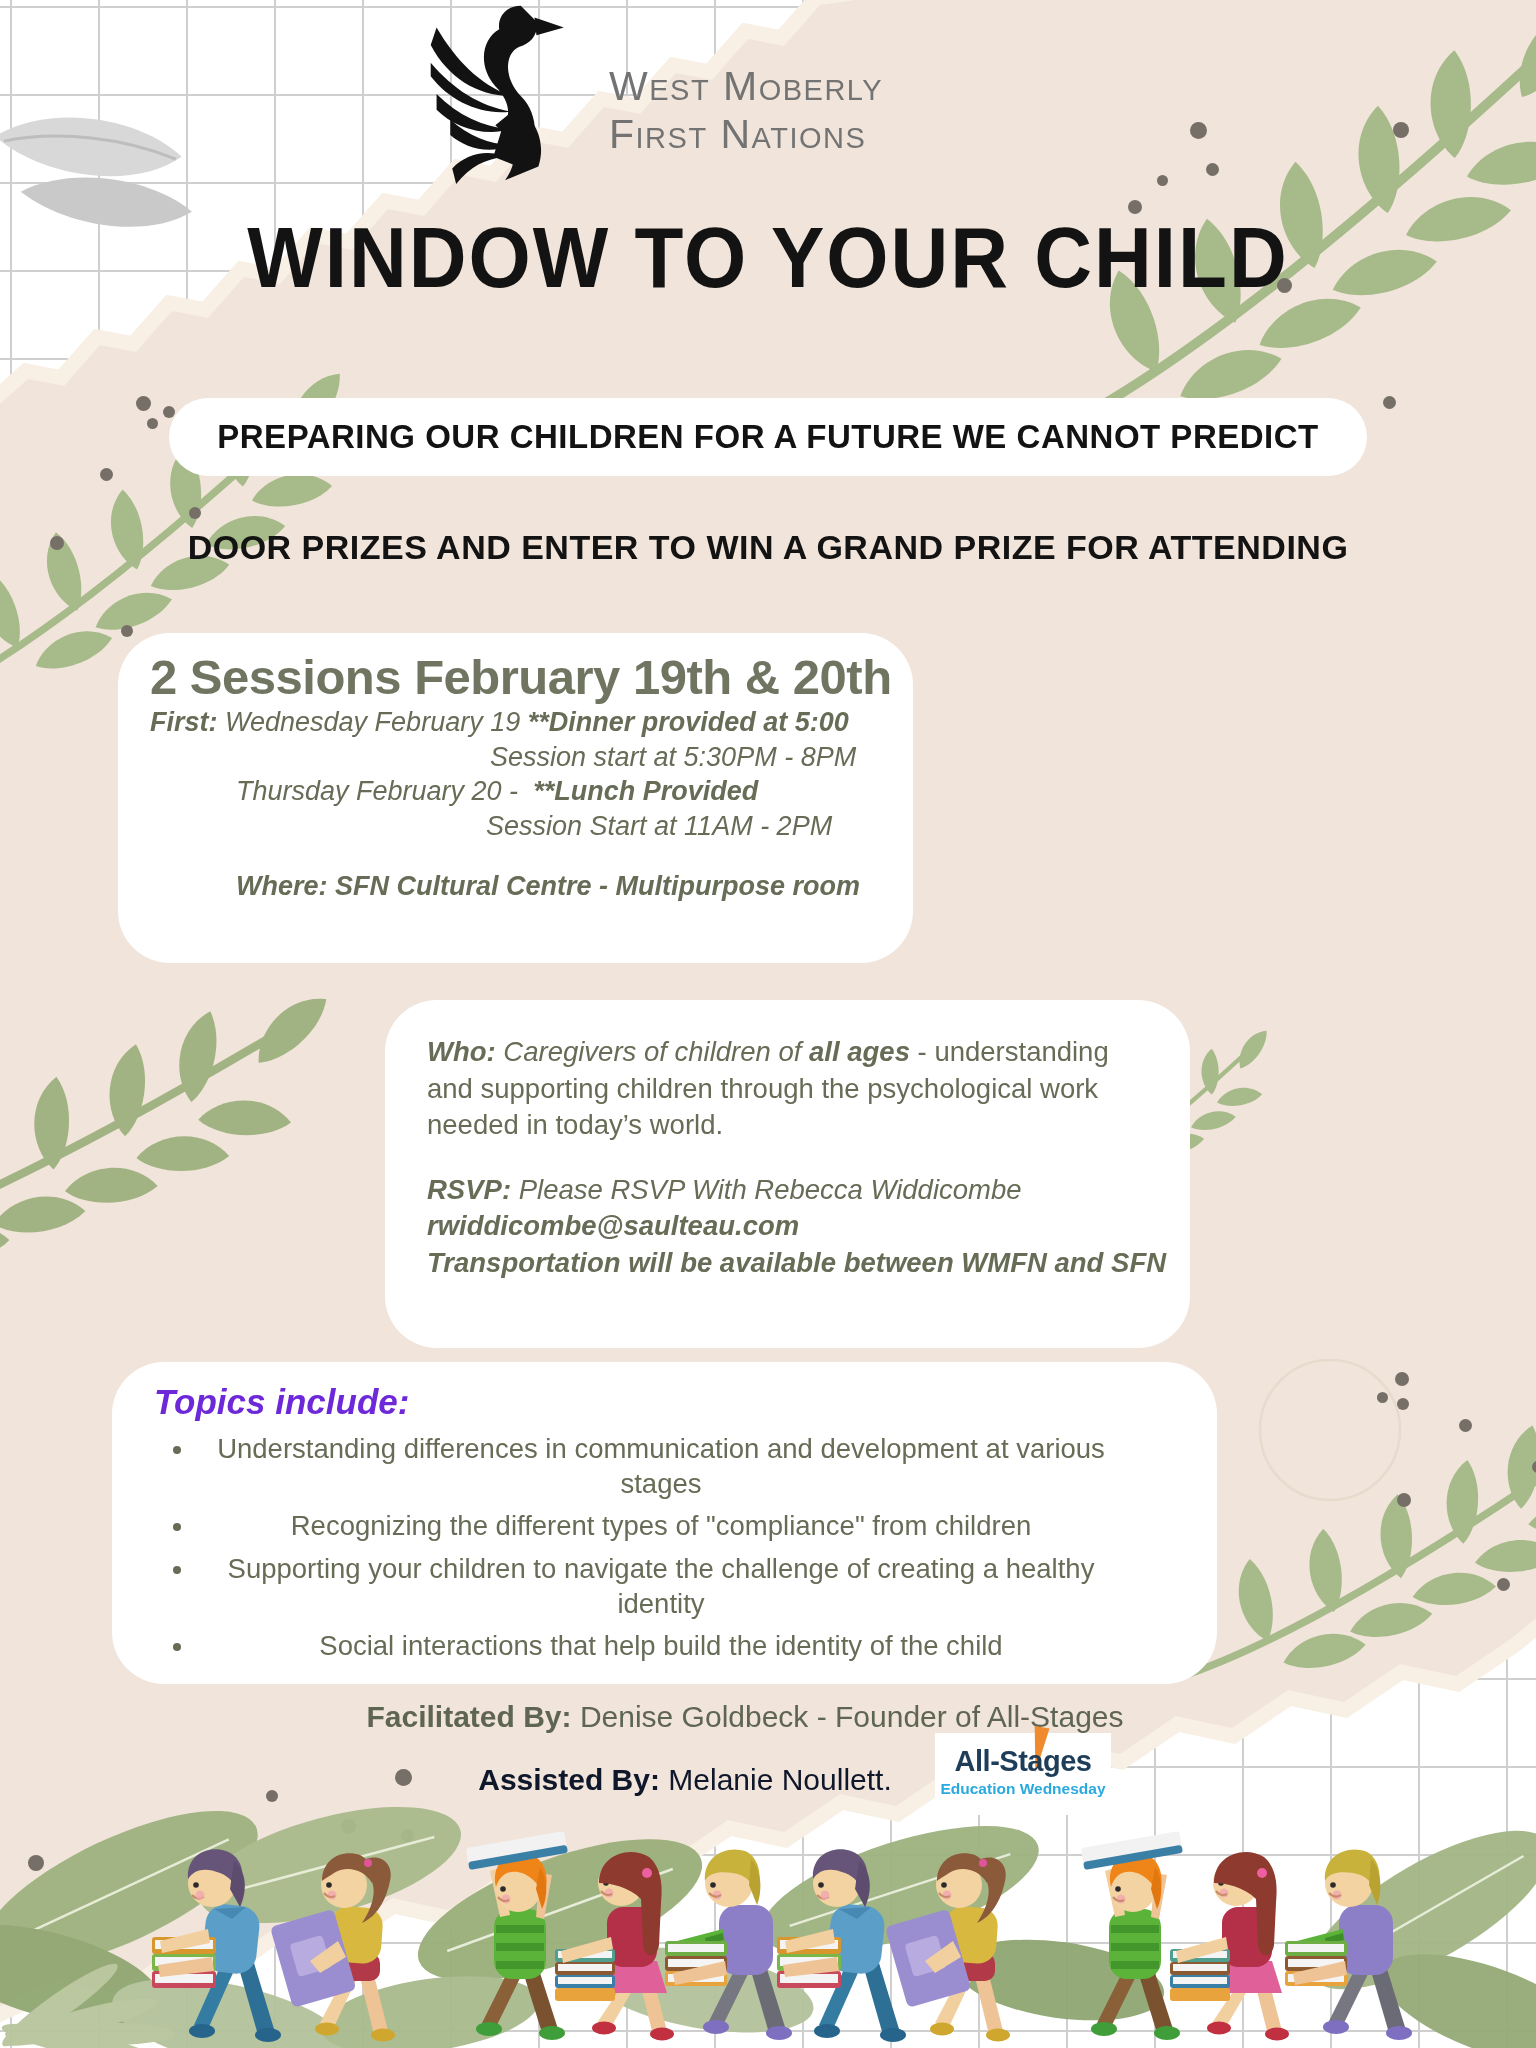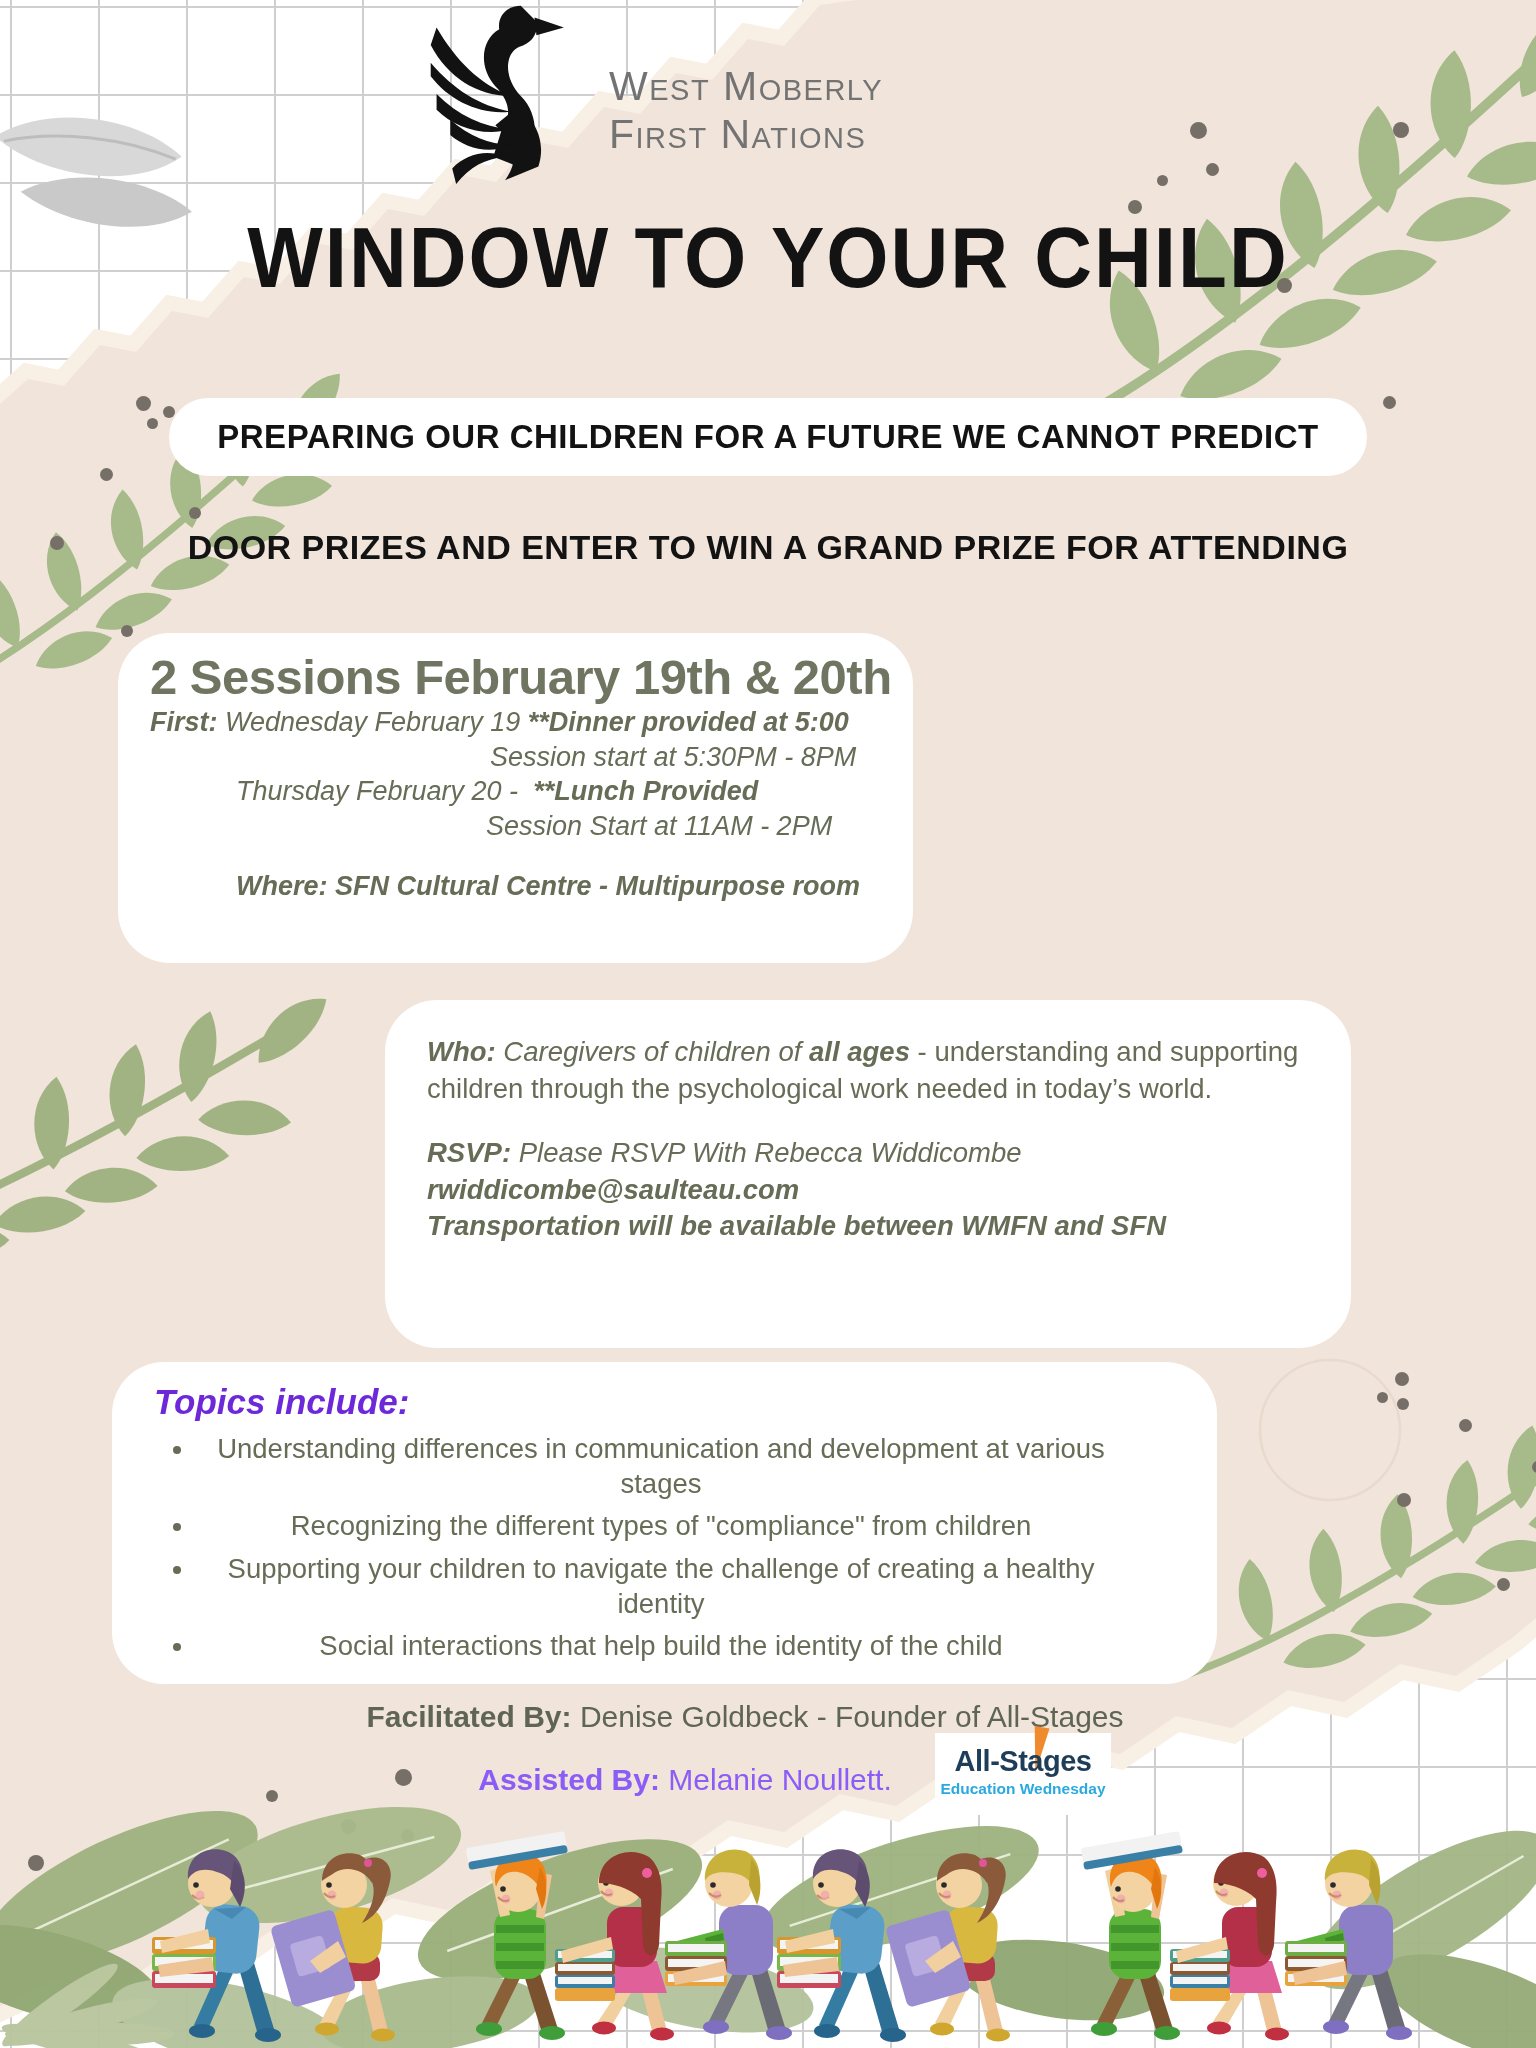--- a/index.html
+++ b/index.html
@@ -35,38 +35,38 @@
   .wbox{position:absolute;background:#ffffff;border-radius:52px;color:#666c56;}
   .sessions-box{left:118px;top:633px;width:795px;height:330px;padding:0;}
   .sessions-inner{padding:16px 0 0 32px;}
   .sessions-h{font-size:49px;font-weight:700;color:#6f7560;letter-spacing:-.5px;}
   .sline{font-size:27px;font-style:italic;line-height:1.28;white-space:nowrap;}
   .sline b{font-weight:700;}
   .ind1{padding-left:340px;}
   .ind2{padding-left:86px;}
   .ind3{padding-left:336px;}
   .ind4{padding-left:86px;margin-top:26px;font-weight:700;}
-  .who-box{left:385px;top:1000px;width:966px;height:348px;}
+  .who-box{left:385px;top:1000px;width:805px;height:348px;}
   .who-inner{padding:34px 36px 0 42px;font-size:27.5px;line-height:1.33;}
   .who-inner .it{font-style:italic;}
   .who-inner b{font-weight:700;}
   .rsvp{margin-top:28px;}
   .rsvp .bi{font-weight:700;font-style:italic;}
   .nowrap{white-space:nowrap;}
   .topics-box{left:112px;top:1362px;width:1105px;height:322px;}
   .topics-inner{padding:20px 30px 0 42px;}
   .topics-h{font-size:35px;font-weight:800;font-style:italic;color:#6d28d9;}
   .topics-ul{margin:10px 0 0 0;padding-left:42px;width:930px;font-size:27.5px;
              line-height:1.26;color:#666c56;}
   .topics-ul li{margin-bottom:8px;text-align:center;}
   
   .facilitated{position:absolute;left:0;width:1490px;top:1700px;text-align:center;
                font-size:30px;color:#5f6553;}
   .assisted{position:absolute;left:0;width:1370px;top:1763px;text-align:center;
-            font-size:30px;color:#8b5cf6;}
+            font-size:30px;color:#0f172a;}
   .credit-label{font-weight:800;}
   .allstages{position:absolute;left:935px;top:1733px;width:176px;height:82px;background:#ffffff;
              text-align:center;z-index:4;}
   .allstages .flame{position:absolute;left:96px;top:-6px;width:0;height:0;
       border-left:8px solid transparent;border-right:7px solid transparent;
       border-top:46px solid #f08a2e;transform:rotate(9deg);}
   .as-line1{position:relative;font-size:29px;font-weight:800;color:#1e3d59;margin-top:12px;
             letter-spacing:-.5px;}
   .as-line2{position:relative;font-size:15.5px;font-weight:700;color:#2aa9e0;margin-top:2px;}
   .band{position:absolute;left:0;bottom:0;z-index:5;}

